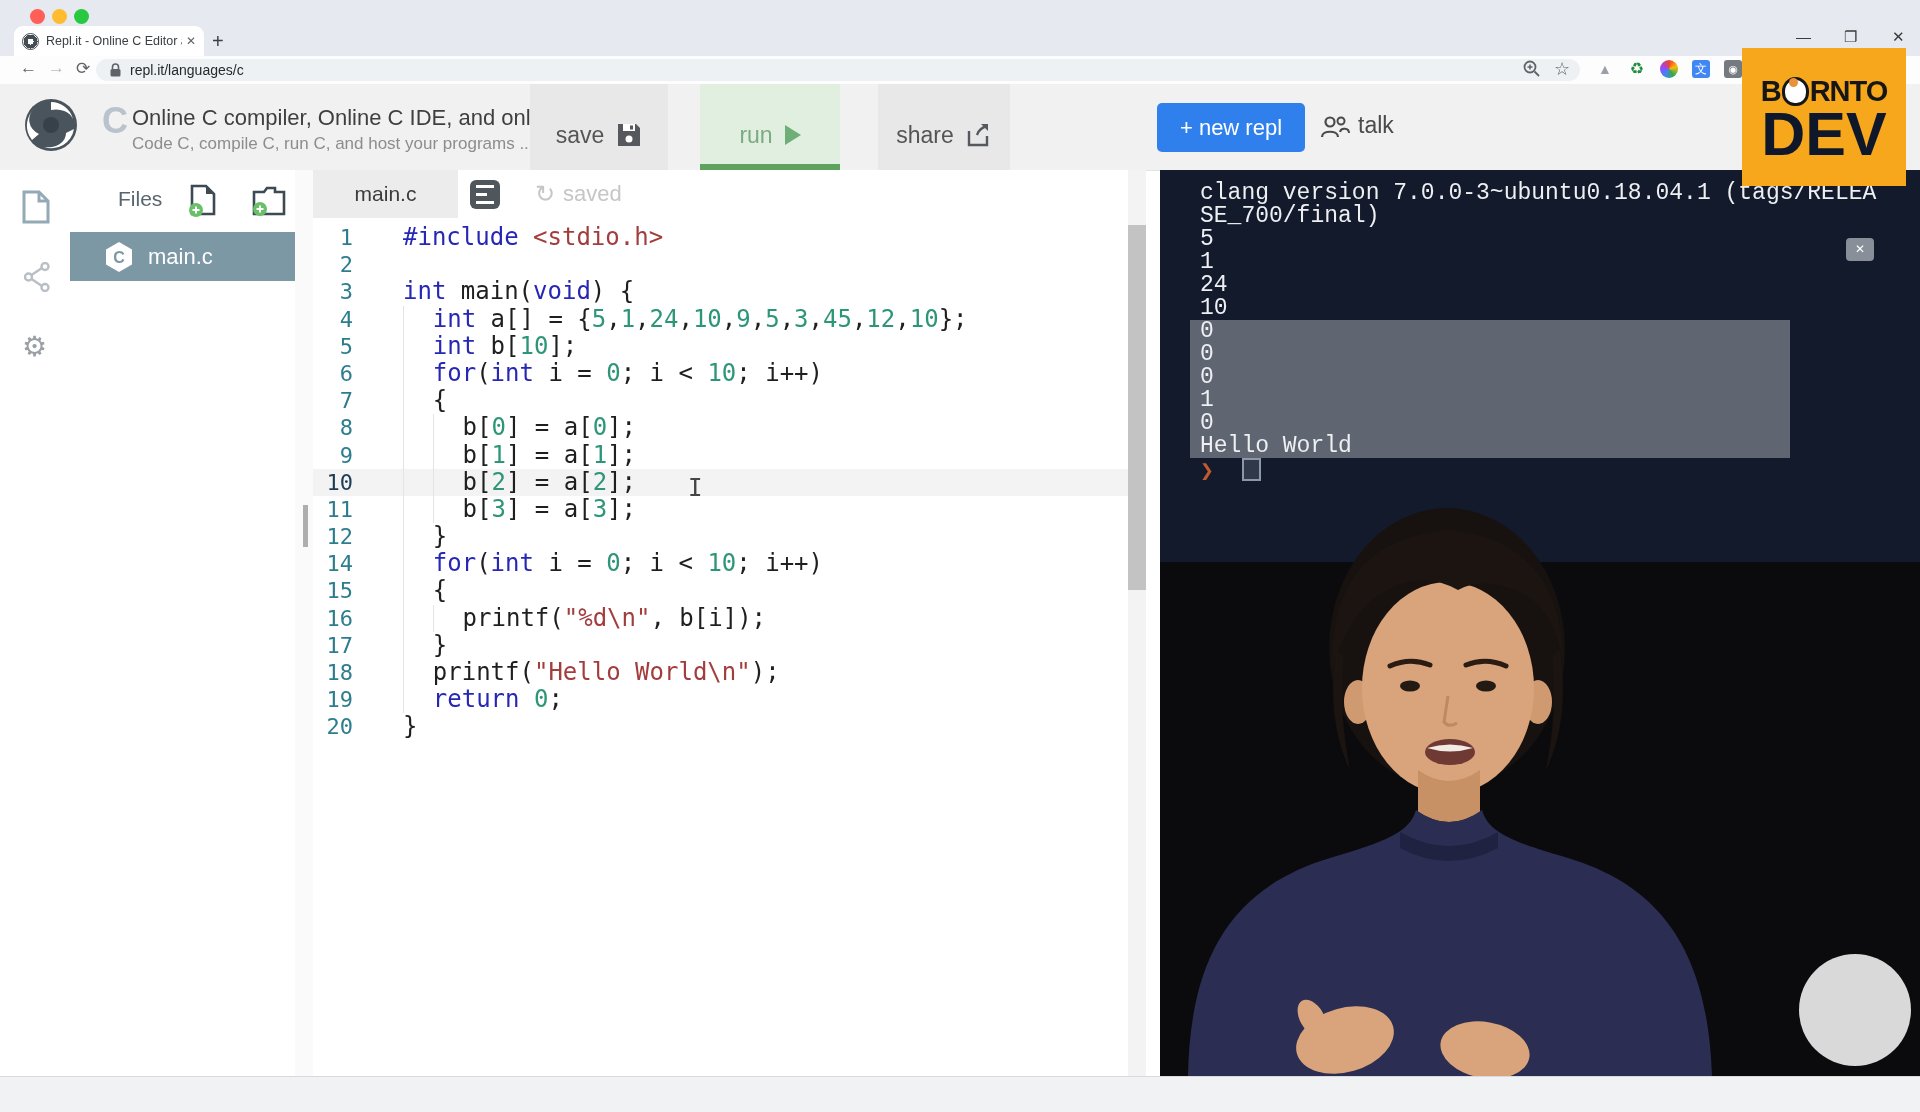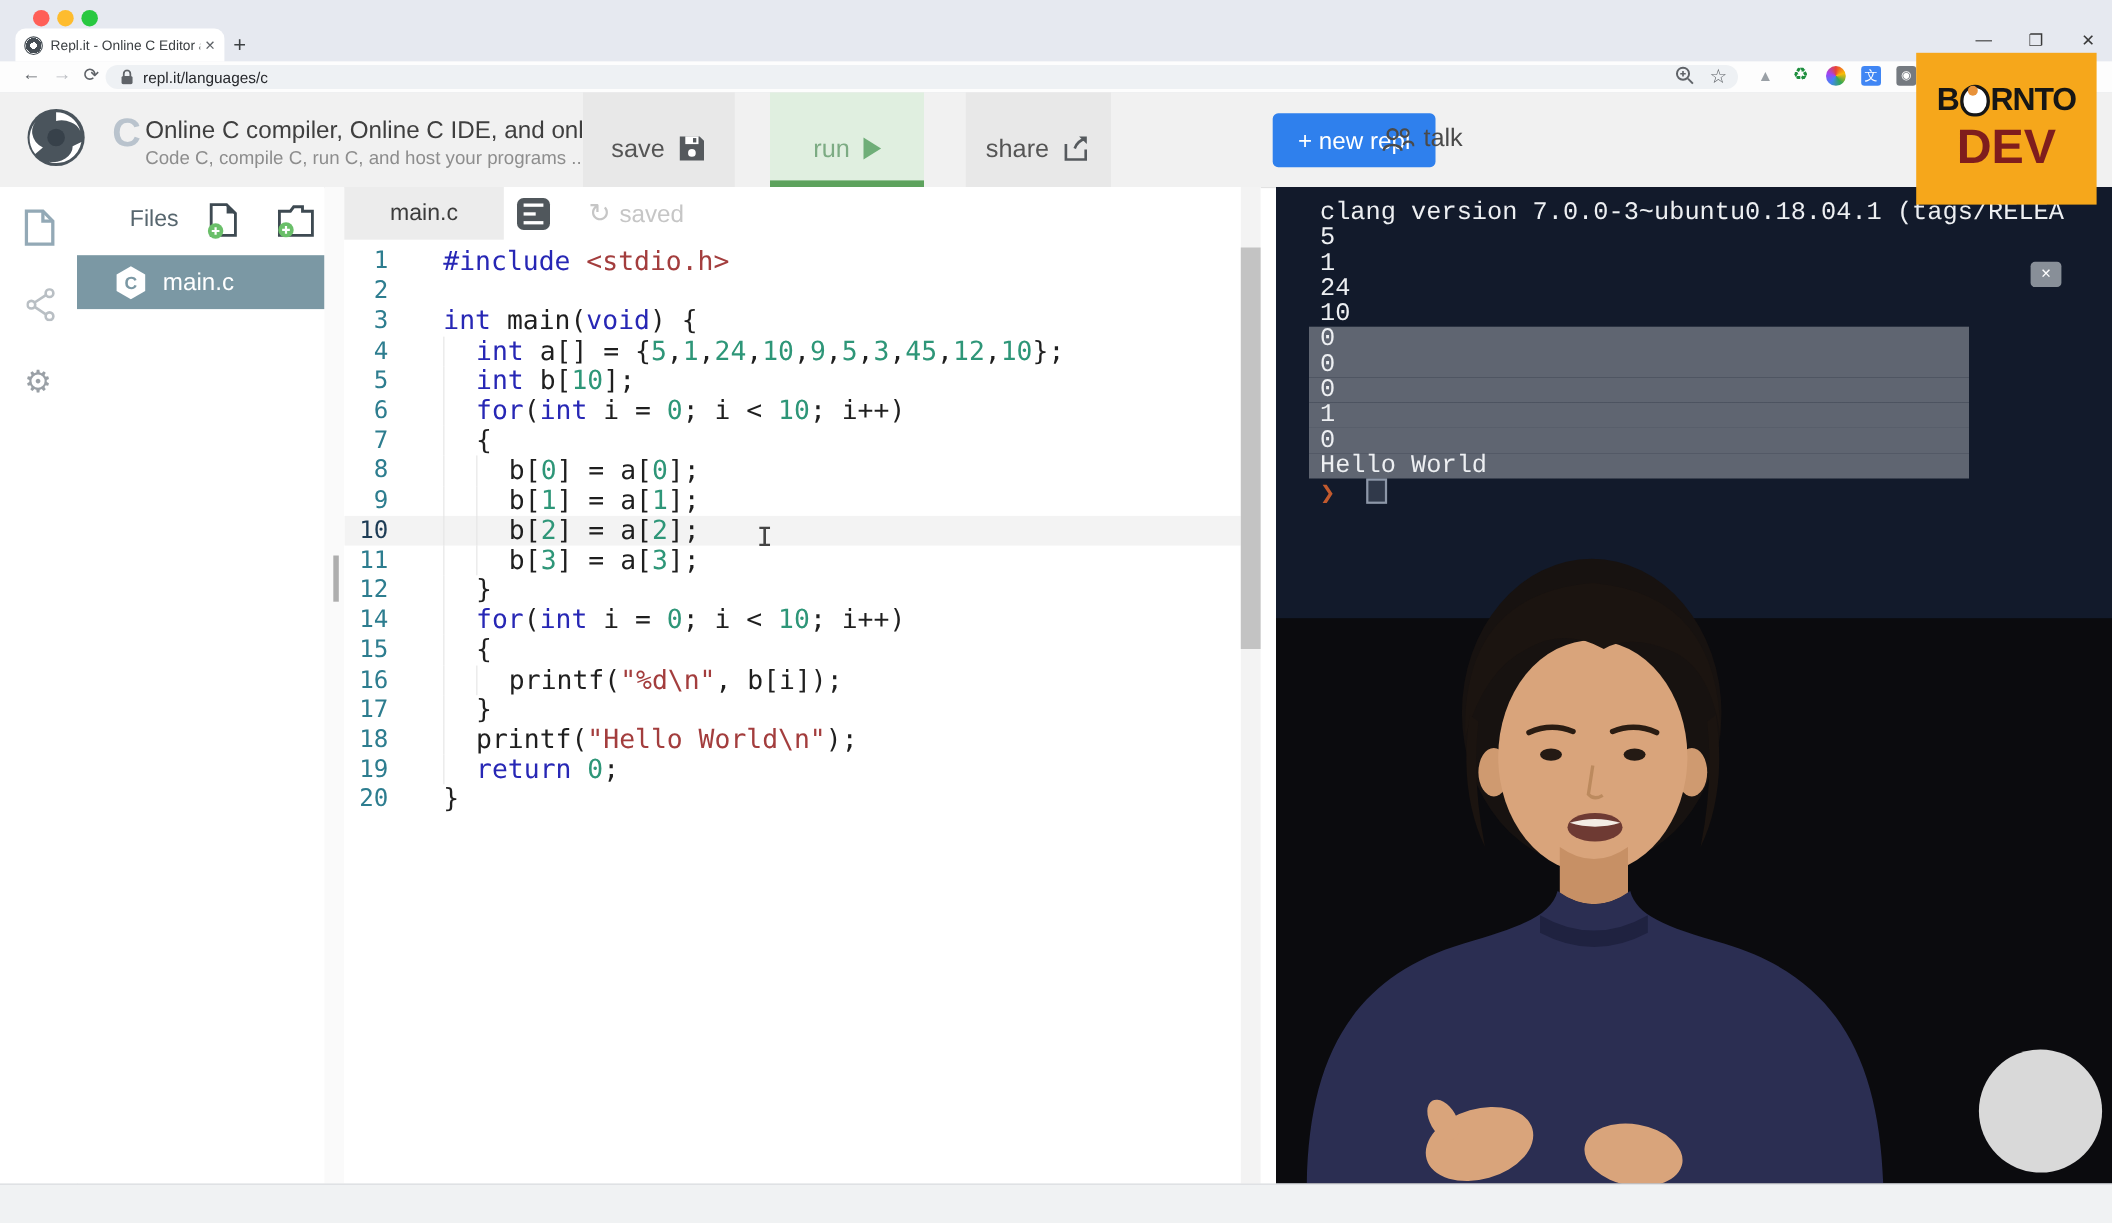--- a/index.html
+++ b/index.html
@@ -28,29 +28,29 @@
   #langC{left:102px;top:100px;font-size:36px;font-weight:bold;color:#b9c3cd}
   #rtitle{left:132px;top:105px;font-size:22px;color:#3f3f3f}
   #rsub{left:132px;top:134px;font-size:17px;color:#8d8d8d}
   .hbtn{top:84px;height:102px;background:#e8e8e8;display:flex;align-items:center;justify-content:center;gap:12px;
         font-size:23px;color:#555}
   #runbtn{left:700px;width:140px;background:#e0efe0;color:#7cab83}
   #rununderline{left:700px;top:164px;width:140px;height:6px;background:#5da25d}
   .playtri{width:0;height:0;border-left:16px solid #6fae78;border-top:10px solid transparent;border-bottom:10px solid transparent}
   #newrepl{left:1157px;top:103px;width:148px;height:49px;background:#2f80ed;border-radius:5px;color:#fff;
            font-size:22px;display:flex;align-items:center;justify-content:center;gap:8px}
-  #talk{left:1256px;top:112px;display:flex;align-items:center;gap:8px;font-size:23px;color:#4a4a4a}
+  #talk{left:1320px;top:112px;display:flex;align-items:center;gap:8px;font-size:23px;color:#4a4a4a}
   
   #btd{left:1742px;top:48px;width:164px;height:138px;background:#f6a71b;display:flex;flex-direction:column;
        align-items:center;justify-content:center;z-index:60}
   #btd .l1{font-size:29px;font-weight:900;color:#161616;letter-spacing:-1px;display:flex;align-items:center}
   #btd .egg{display:inline-block;width:21px;height:23px;border-radius:50% 50% 46% 46%;background:#fff;border:3px solid #161616;
             position:relative;margin:0 1px}
   #btd .egg i{position:absolute;left:4px;top:-2px;width:9px;height:9px;border-radius:50%;background:#e8923a}
-  #btd .l2{font-size:44px;font-weight:900;color:#7f1d1d;letter-spacing:0;line-height:52px}
+  #btd .l2{font-size:61px;font-weight:900;color:#0f172a;letter-spacing:0;line-height:52px}
   #xbadge{left:1846px;top:238px;width:28px;height:23px;border-radius:4px;background:rgba(158,164,171,.85);
           color:#fff;font-size:12px;text-align:center;line-height:23px;z-index:30}
   
   #rail{left:0;top:170px;width:70px;height:906px;background:#fff;border-right:1px solid #ededed}
   #filespanel{left:70px;top:170px;width:225px;height:906px;background:#fff}
   #filestitle{left:118px;top:187px;font-size:21px;color:#57666e}
   #splitter{left:295px;top:170px;width:18px;height:906px;background:#fafafa}
   #miniscroll{left:303px;top:505px;width:5px;height:42px;background:#aeaeae}
   #filerow{left:70px;top:232px;width:225px;height:49px;background:#7b98a4;display:flex;align-items:center}
   #filerow .fname{color:#fff;font-size:22px;margin-left:14px}
@@ -282,20 +282,21 @@
     <div class="code-line"><span class="gutter">18</span><span class="gpad"></span><span class="ind"></span><span class="tok pl">printf(</span><span class="tok str">"Hello World\n"</span><span class="tok pl">);</span></div>
     <div class="code-line"><span class="gutter">19</span><span class="gpad"></span><span class="ind"></span><span class="tok kw">return</span><span class="tok pl"> </span><span class="tok num">0</span><span class="tok pl">;</span></div>
     <div class="code-line"><span class="gutter">20</span><span class="gpad"></span><span class="tok pl">}</span></div>
   </div>
 <div class="abs" id="edscroll"></div>
 <div class="abs" id="edthumb"></div>
 <div class="abs" id="ibeam">I</div>
 
 <div class="abs" id="console">
     <div class="console-line"><span>clang version 7.0.0-3~ubuntu0.18.04.1 (tags/RELEA</span></div>
+    <div class="console-line"><span>SE_700/final)</span></div>
     <div class="console-line"><span>5</span></div>
     <div class="console-line"><span>1</span></div>
     <div class="console-line"><span>24</span></div>
     <div class="console-line"><span>10</span></div>
     <div class="console-line selected"><span>0</span></div>
     <div class="console-line selected"><span>0</span></div>
     <div class="console-line selected"><span>0</span></div>
     <div class="console-line selected"><span>1</span></div>
     <div class="console-line selected"><span>0</span></div>
     <div class="console-line selected"><span>Hello World</span></div>

